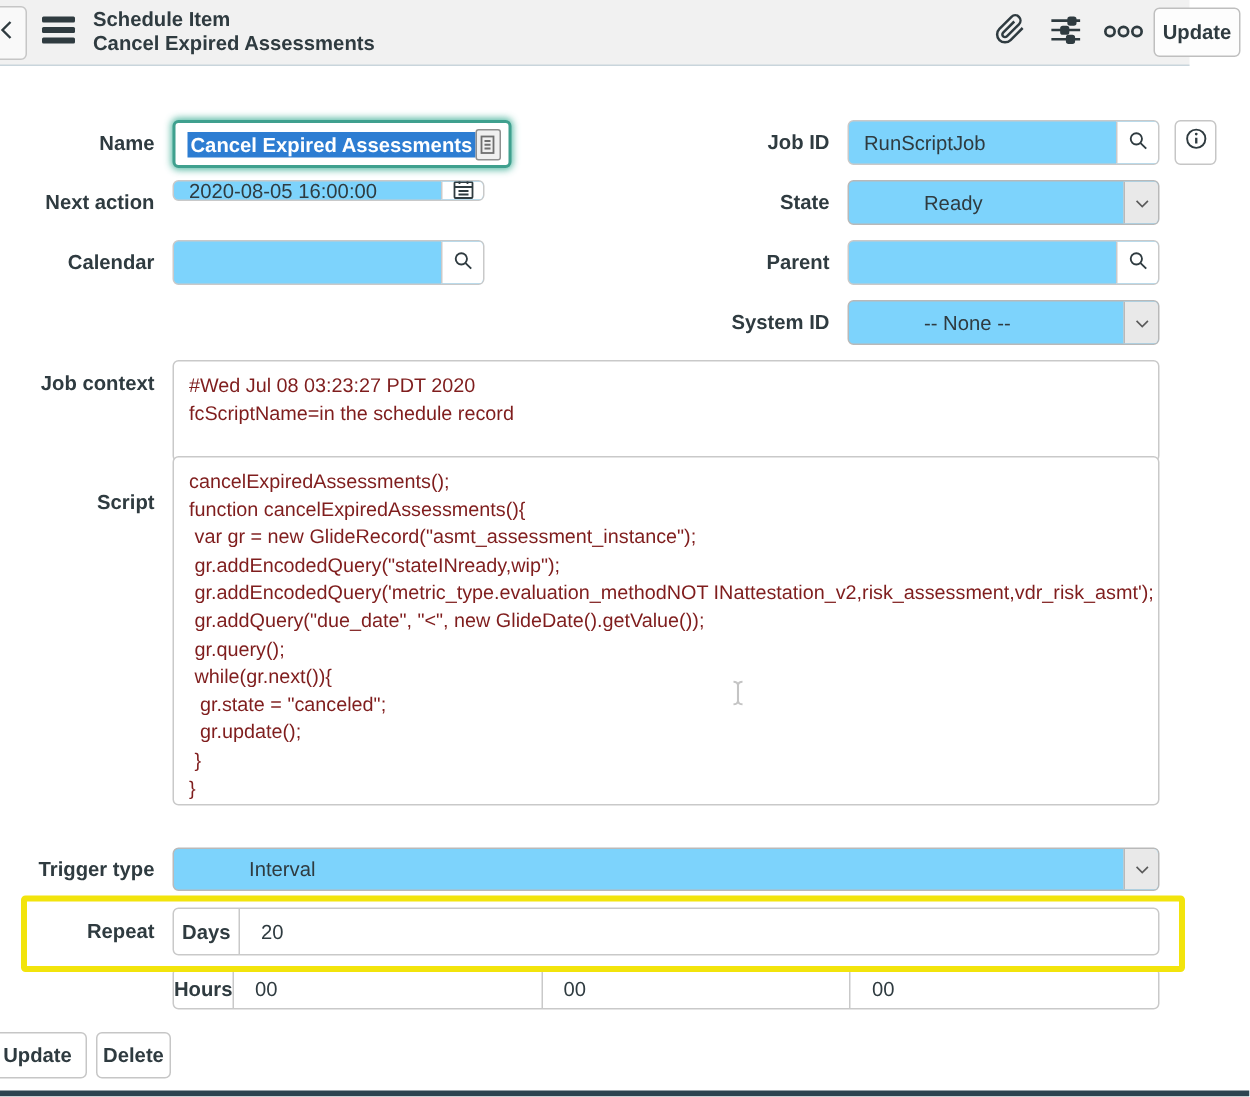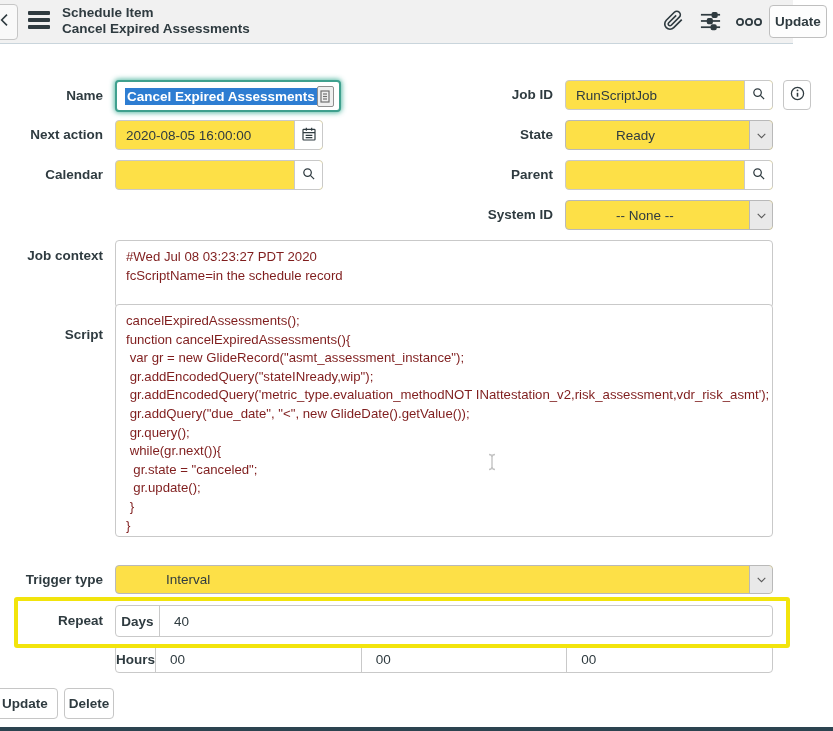--- a/index.html
+++ b/index.html
@@ -35,21 +35,21 @@
   }
 
   
   .flabel {
     position: absolute; width: 110px; text-align: right;
     font-size: 13.5px; font-weight: 700; line-height: 16px;
   }
 
   
   .fbox {
-    position: absolute; background: #fde047;
+    position: absolute; background: #7dd3fc;
     border: 1px solid #c9c9c9; border-radius: 4px;
     display: flex; align-items: stretch; overflow: hidden;
     font-size: 13.5px;
     text-align: right;
   }
   .fbox .val { flex: 1; display: flex; align-items: center; padding-left: 10px; white-space: nowrap; }
   .fbox .btn-seg {
     width: 28px; border-left: 1px solid #c9c9c9; background: #fff;
     display: flex; align-items: center; justify-content: center; cursor: pointer;
   }
@@ -172,21 +172,21 @@
       <svg width="10" height="13" viewBox="0 0 10 13" fill="none" stroke="#6f6f6f" stroke-width="1.2">
         <rect x="1" y="1" width="8" height="11"></rect>
           <line x1="3" y1="4" x2="7" y2="4"></line>
           <line x1="3" y1="6.5" x2="7" y2="6.5"></line>
           <line x1="3" y1="9" x2="7" y2="9"></line>
       </svg>
     </span>
   </div>
 
   <div class="flabel" style="left:-7px;top:127px">Next action</div>
-  <div class="fbox" style="left:115px;top:120px;width:208px;height:30px">
+  <div class="fbox" style="left:115px;top:120px;width:208px;height:14px">
     <div class="val">2020-08-05 16:00:00</div>
     <div class="btn-seg">
       <span>
         <svg width="16" height="16" viewBox="0 0 24 24" fill="none" stroke="#2f3b40" stroke-width="1.8">
           <rect x="3" y="5" width="18" height="16" rx="1"></rect>
             <line x1="3" y1="10" x2="21" y2="10"></line>
           <line x1="8" y1="2.5" x2="8" y2="7"></line>
             <line x1="16" y1="2.5" x2="16" y2="7"></line>
           <line x1="7" y1="14" x2="17" y2="14"></line>
             <line x1="7" y1="17.5" x2="17" y2="17.5"></line>
@@ -294,21 +294,21 @@
     <div class="chev-seg">
       <svg width="13" height="13" viewBox="0 0 24 24" fill="none" stroke="#5a5a5a" stroke-width="2">
           <polyline points="5,9 12,16 19,9"></polyline>
         </svg>
     </div>
   </div>
 
   <div class="flabel" style="left:-7px;top:613px">Repeat</div>
   <div class="unit-row" style="top:605px;height:32px">
     <div class="unit-cell">Days</div>
-    <div class="val-cell">40</div>
+    <div class="val-cell">20</div>
   </div>
   <div class="highlight-rect"></div>
 
   <div class="unit-row" style="top:645px;height:28px">
     <div class="unit-cell" style="width:40px">Hours</div>
     <div class="val-cell">00</div>
     <div class="val-cell">00</div>
     <div class="val-cell">00</div>
   </div>
 

